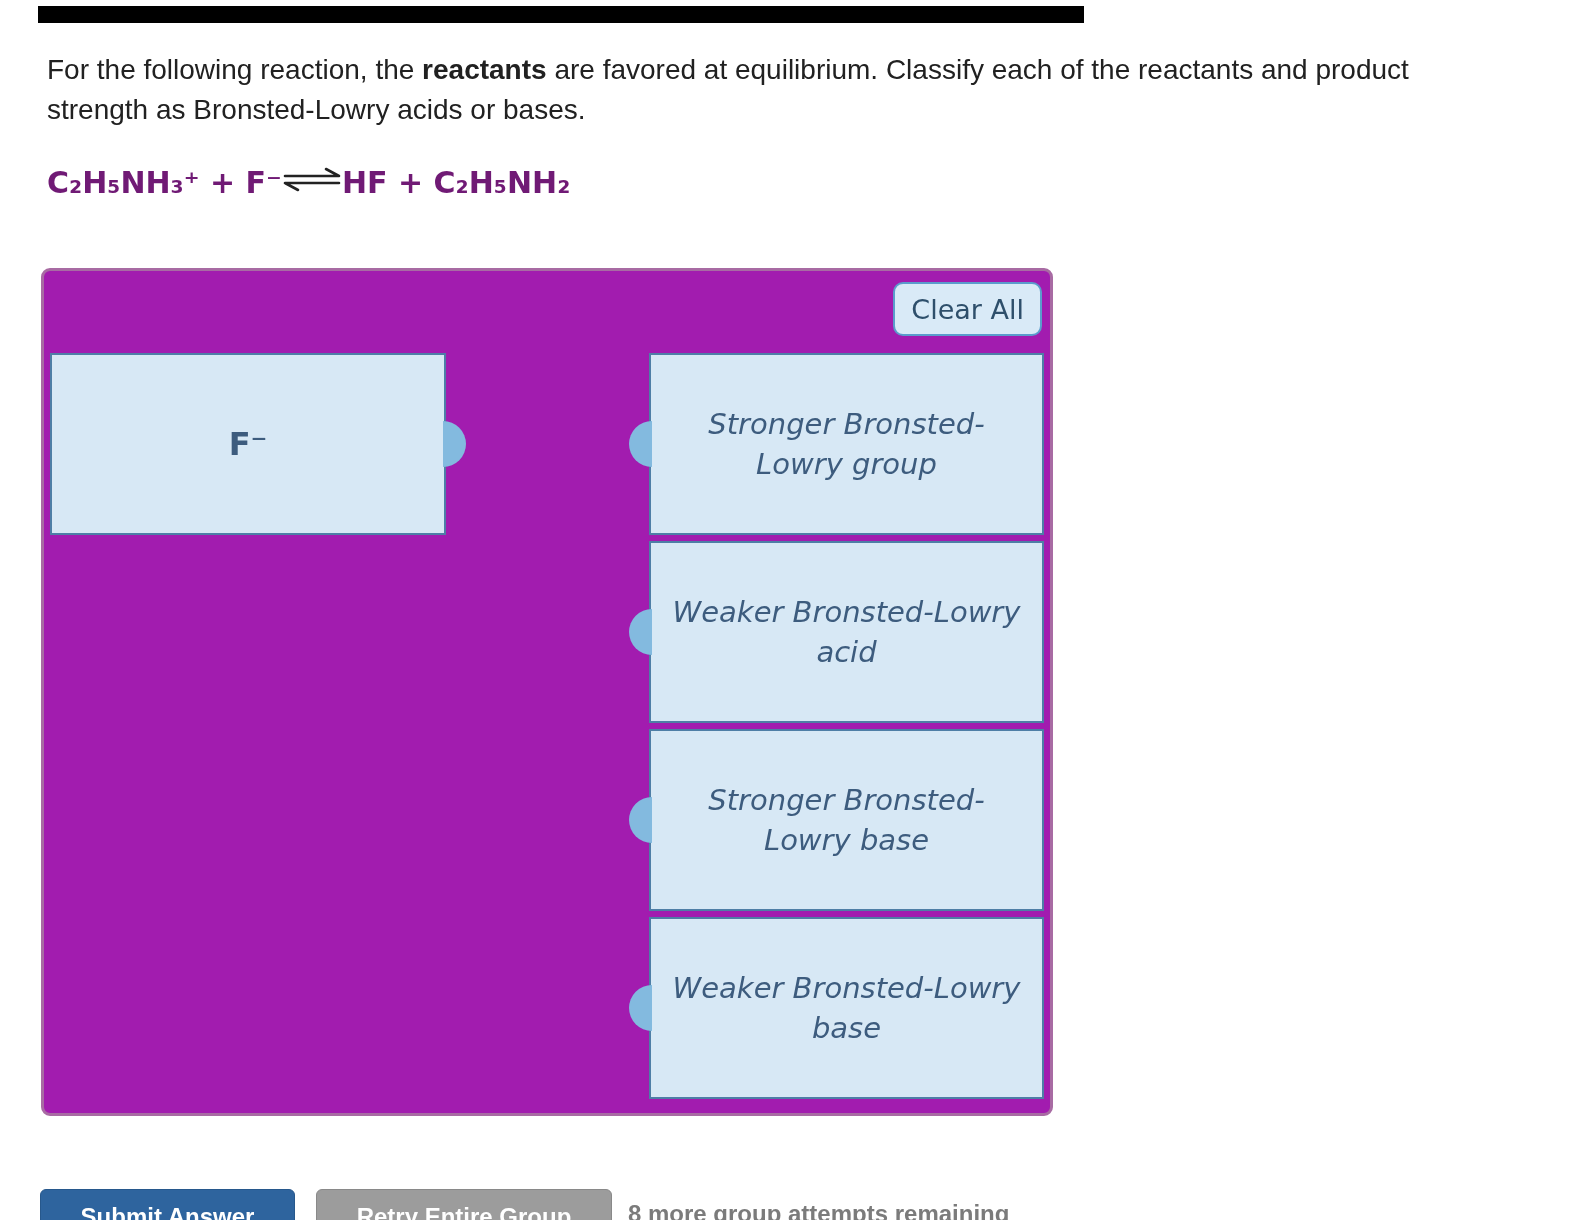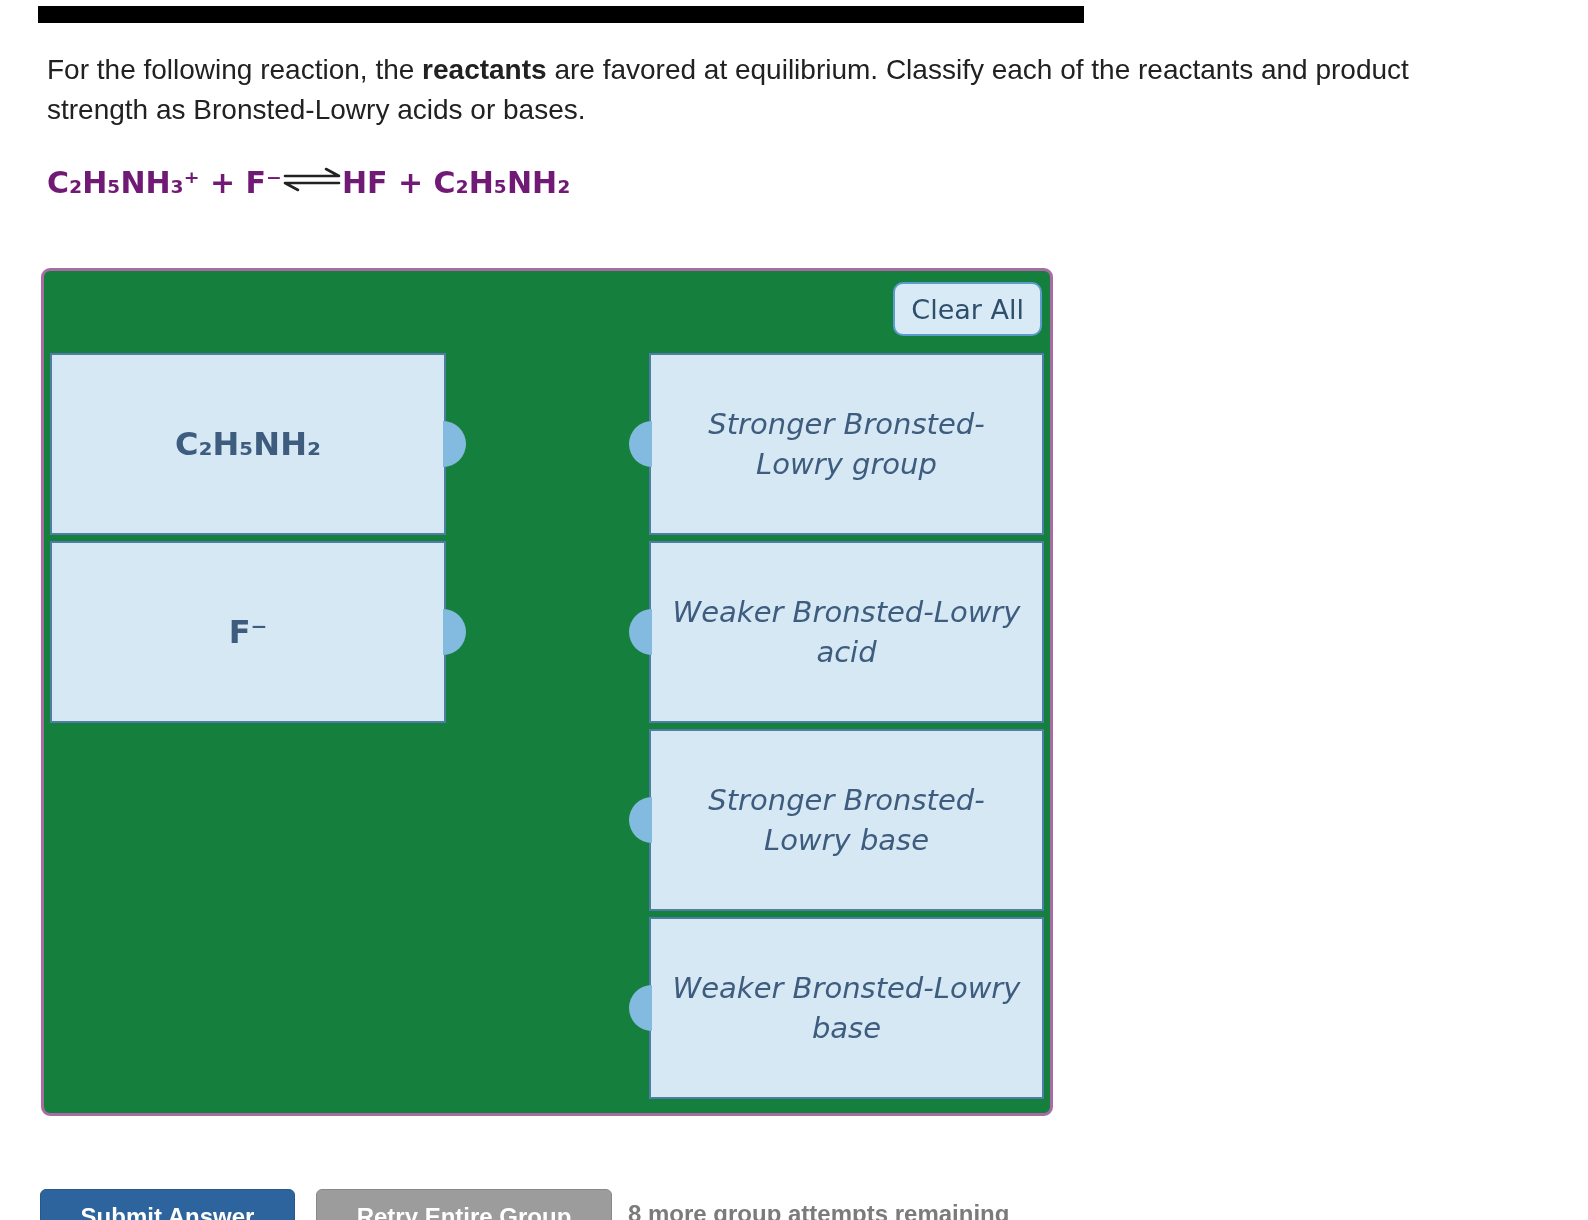--- a/index.html
+++ b/index.html
@@ -16,21 +16,21 @@
               line-height:40px; white-space:nowrap; overflow:hidden; }
   #question b { font-weight:bold;text-align:right; }
 
   
   #equation { left:47px; top:163px; color:#701a75; font-size:30px; font-weight:bold;
               font-family:"DejaVu Sans", sans-serif; white-space:nowrap; }
   #equation .eq-part { vertical-align:middle; }
   #equation svg { vertical-align:middle; margin:0 1px 6px 1px; }
 
   
-  #widget { left:41px; top:268px; width:1012px; height:848px; background:#15803d;
+  #widget { left:41px; top:268px; width:1012px; height:848px; background:#a21caf;
             border:3px solid #a86ba3; border-radius:9px; }
 
   #clear-all { position:absolute; top:11px; right:8px; height:54px; padding:0 16px;
                background:#d9eaf7; border:2px solid #5b9ccc; border-radius:10px;
                color:#2e4f6b; font-size:27px; font-family:"DejaVu Sans", sans-serif;
                display:flex; align-items:center; cursor:pointer; }
 
   .col { position:absolute; top:82px; display:flex; flex-direction:column; gap:6px; }
   #col-left  { left:6px;   width:396px; }
   #col-right { left:605px; width:395px;font-style:italic; }
@@ -72,24 +72,20 @@
       <path d="M56 16 H2 M2 16 L15 23" stroke="#222" stroke-width="2.6" fill="none" stroke-linecap="round"></path>
     </svg><span class="eq-part">HF + C₂H₅NH₂</span>
 </div>
 
 <div id="widget" class="abs">
 
   <button id="clear-all">Clear All</button>
 
   <div id="col-left" class="col">
     <div class="box source">
-      <span>C₂H₅NH₂</span>
-      <span class="knob right"></span>
-    </div>
-    <div class="box source">
       <span>F⁻</span>
       <span class="knob right"></span>
     </div>
   </div>
 
   <div id="col-right" class="col">
     <div class="box target">
       <span>Stronger Bronsted-</span>
       <span>Lowry group</span>
       <span class="knob left"></span>

